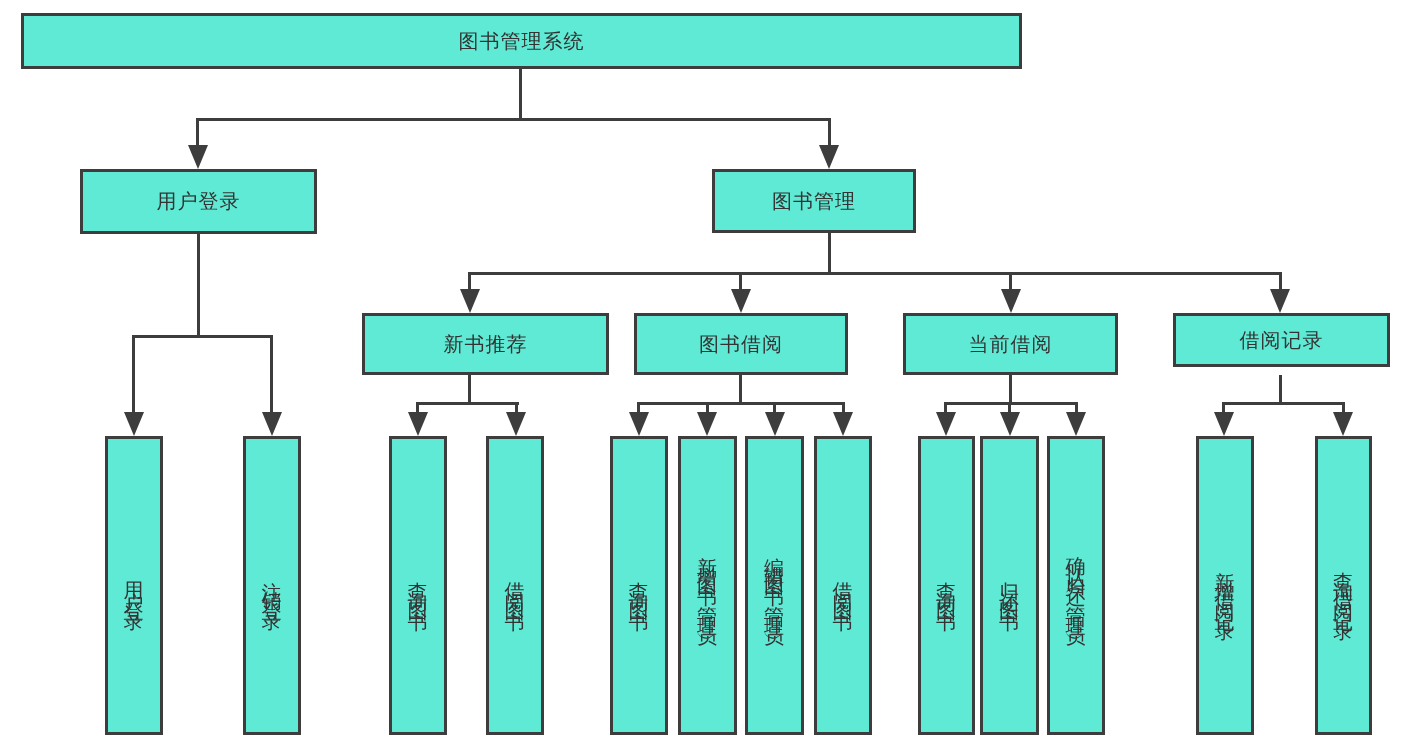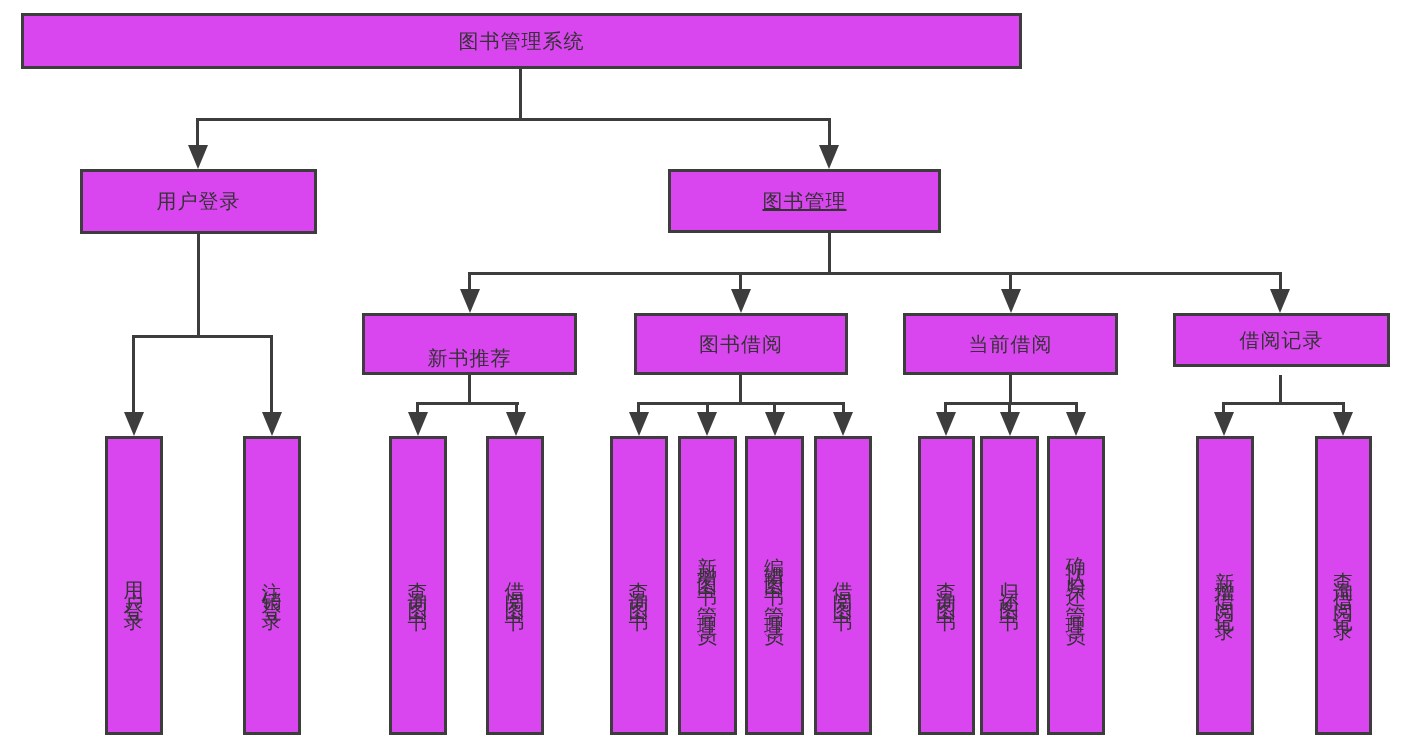--- a/index.html
+++ b/index.html
@@ -7,21 +7,21 @@
     position:relative;
     width:1405px;height:747px;
     background:#ffffff;
     font-family:"Liberation Sans","DejaVu Sans",sans-serif;
     overflow:hidden;
   }
   .box{
     position:absolute;
     box-sizing:border-box;
     border:3px solid #3d3d3d;
-    background:#d946ef;
+    background:#5eead4;
     display:flex;align-items:center;justify-content:center;
     color:#333333;
   }
   .hbox{font-size:20px;letter-spacing:1px;}
   .vbox{top:436px;width:58px;height:299px;font-size:20px;}
   .vbox .vtxt{
     writing-mode:vertical-rl;
     letter-spacing:10px;
     line-height:1;
     white-space:nowrap;
@@ -55,21 +55,21 @@
   <div class="ln" style="left:519px;top:69px;width:3px;height:52px;"></div>
   <div class="ln" style="left:196px;top:118px;width:635px;height:3px;"></div>
   <div class="ln" style="left:196px;top:121px;width:3px;height:28px;"></div>
   <div class="ln" style="left:828px;top:121px;width:3px;height:28px;"></div>
   <div class="ar" style="left:188px;top:145px;"></div>
   <div class="ar" style="left:819px;top:145px;"></div>
 
   <div class="box hbox" style="left:80px;top:169px;width:237px;height:65px;">
     <span>用户登录</span>
   </div>
-  <div class="box hbox" style="left:668px;top:169px;width:273px;height:64px;text-decoration:underline;">
+  <div class="box hbox" style="left:712px;top:169px;width:204px;height:64px;">
     <span>图书管理</span>
   </div>
 
   <div class="ln" style="left:197px;top:234px;width:3px;height:103px;"></div>
   <div class="ln" style="left:132px;top:335px;width:141px;height:3px;"></div>
   <div class="ln" style="left:132px;top:338px;width:3px;height:76px;"></div>
   <div class="ln" style="left:270px;top:338px;width:3px;height:76px;"></div>
   <div class="ar" style="left:124px;top:412px;"></div>
   <div class="ar" style="left:262px;top:412px;"></div>
 
@@ -77,21 +77,21 @@
   <div class="ln" style="left:468px;top:272px;width:814px;height:3px;"></div>
   <div class="ln" style="left:468px;top:275px;width:3px;height:18px;"></div>
   <div class="ln" style="left:739px;top:275px;width:3px;height:18px;"></div>
   <div class="ln" style="left:1009px;top:275px;width:3px;height:18px;"></div>
   <div class="ln" style="left:1279px;top:275px;width:3px;height:18px;"></div>
   <div class="ar" style="left:460px;top:289px;"></div>
   <div class="ar" style="left:731px;top:289px;"></div>
   <div class="ar" style="left:1001px;top:289px;"></div>
   <div class="ar" style="left:1270px;top:289px;"></div>
 
-  <div class="box hbox" style="left:362px;top:313px;width:215px;height:62px;align-items:flex-end;">
+  <div class="box hbox" style="left:362px;top:313px;width:247px;height:62px;">
     <span>新书推荐</span>
   </div>
   <div class="box hbox" style="left:634px;top:313px;width:214px;height:62px;">
     <span>图书借阅</span>
   </div>
   <div class="box hbox" style="left:903px;top:313px;width:215px;height:62px;">
     <span>当前借阅</span>
   </div>
   <div class="box hbox" style="left:1173px;top:313px;width:217px;height:54px;">
     <span>借阅记录</span>

